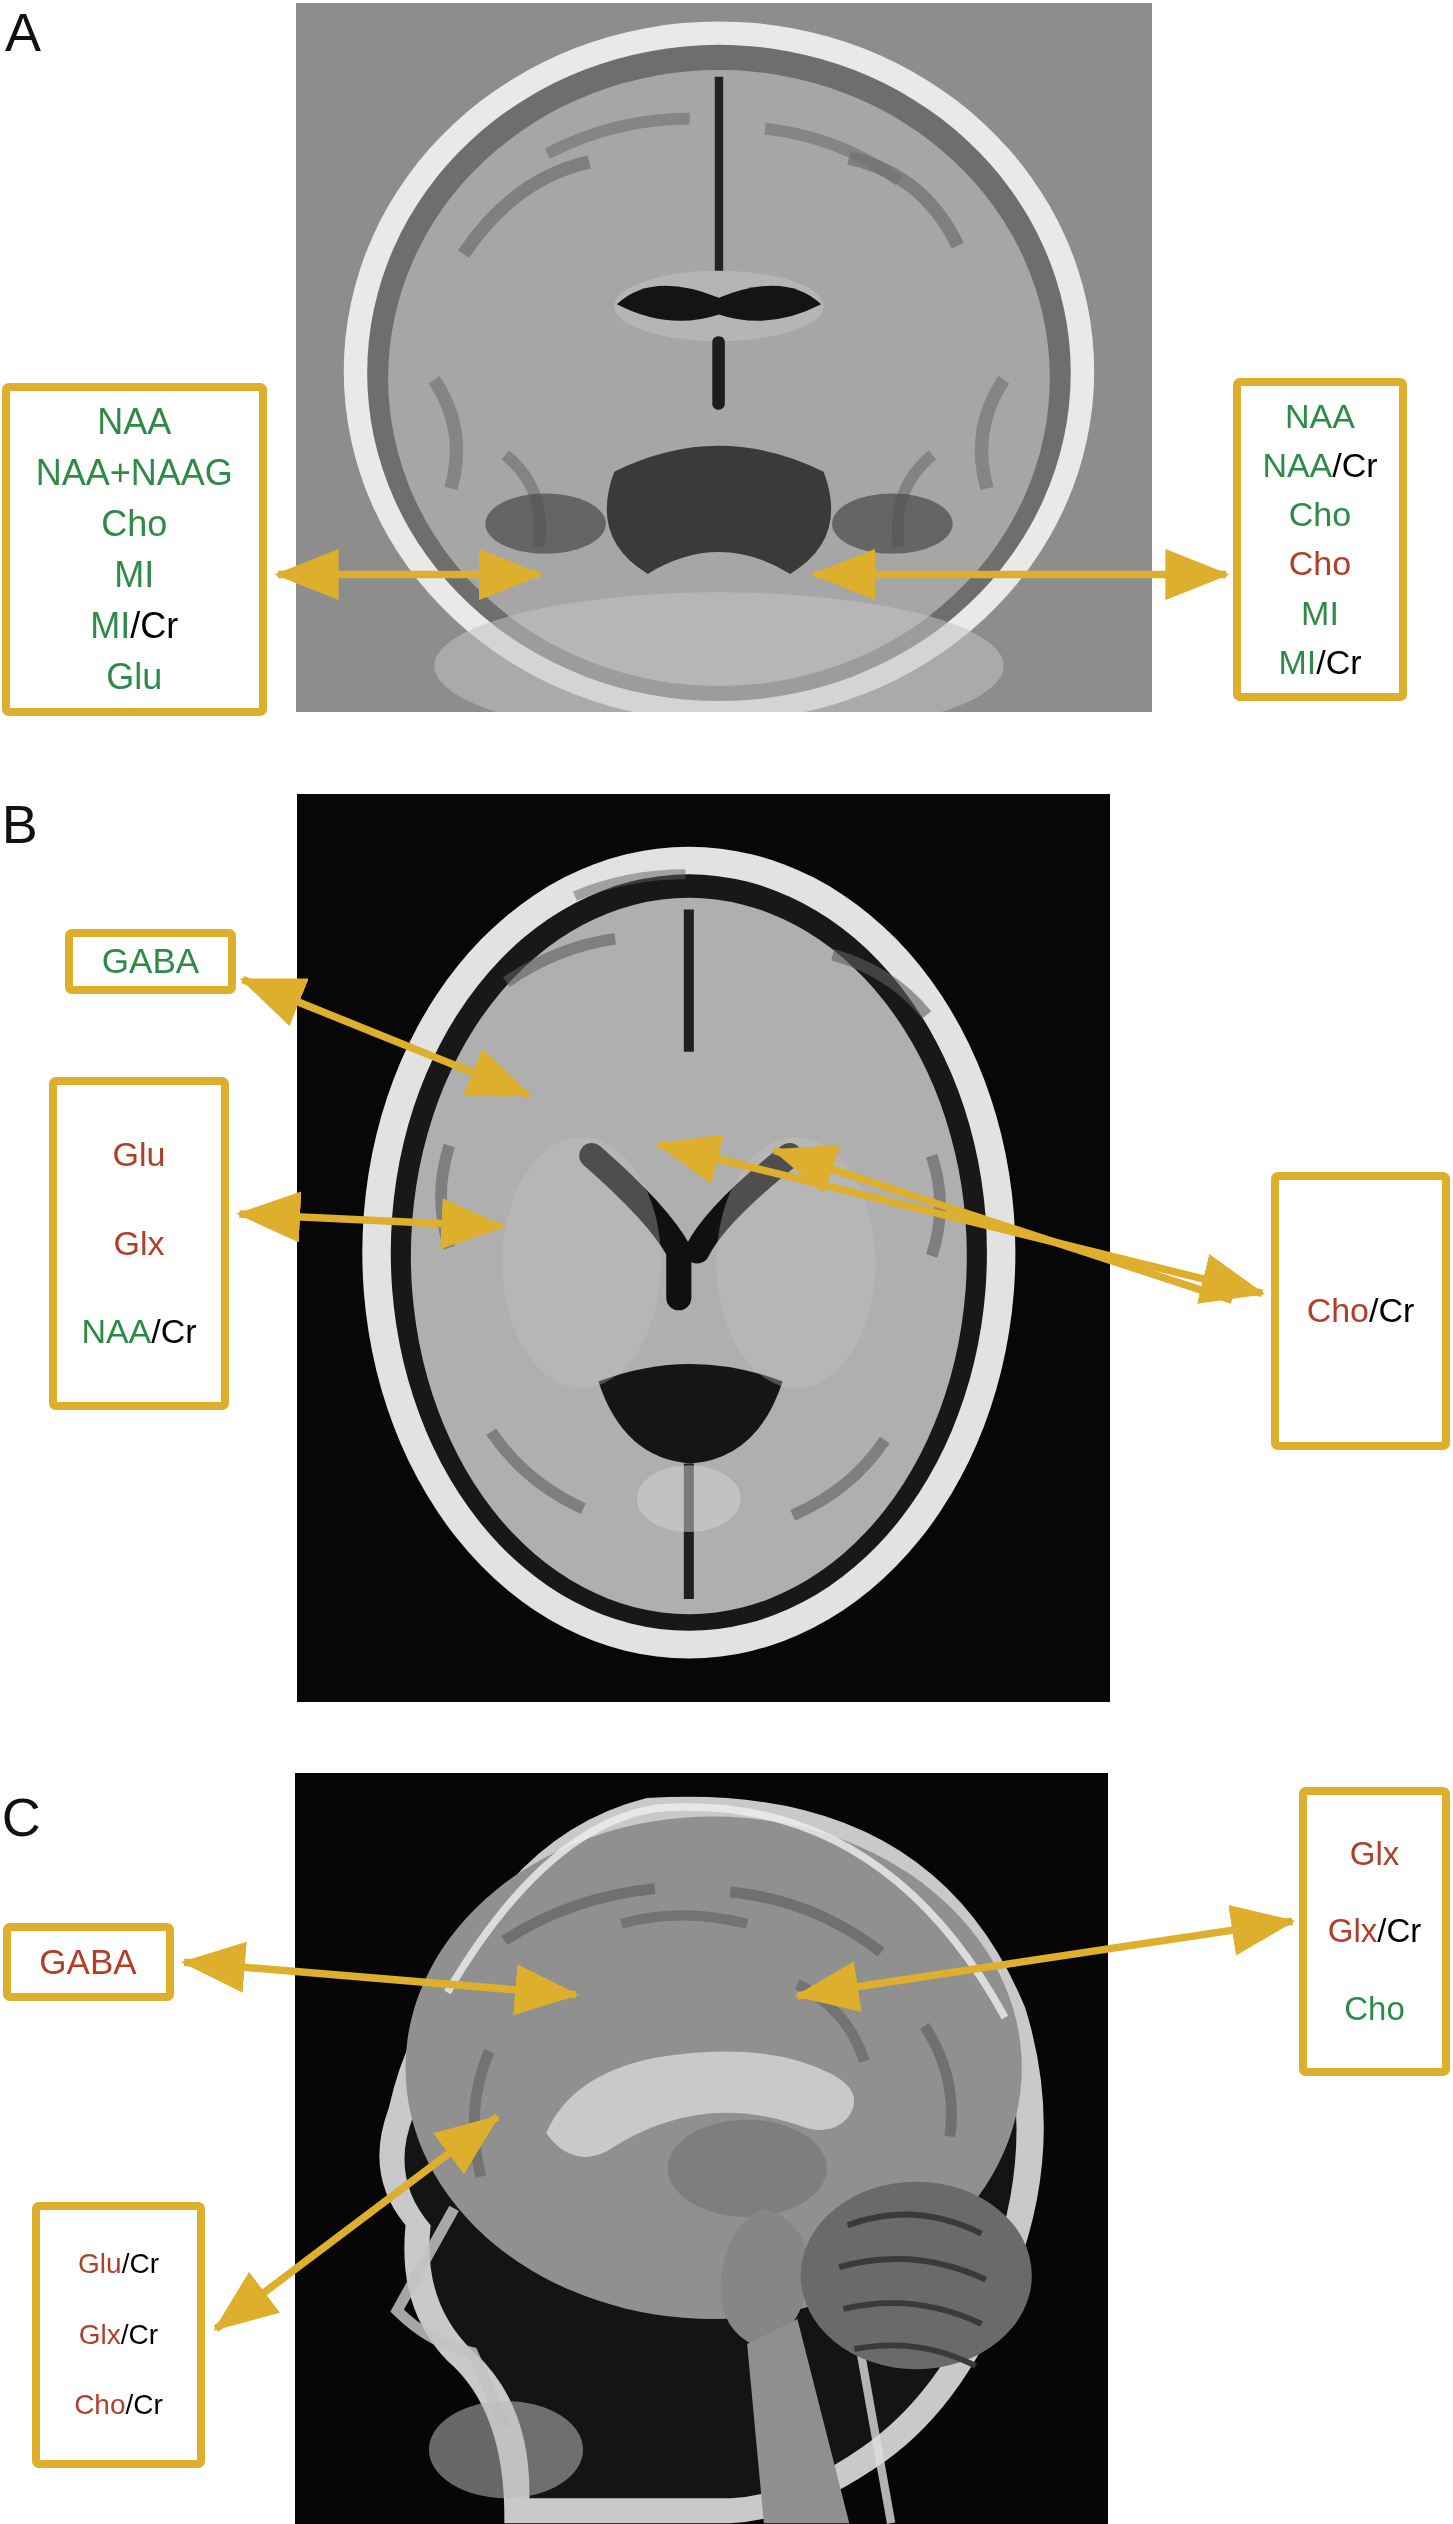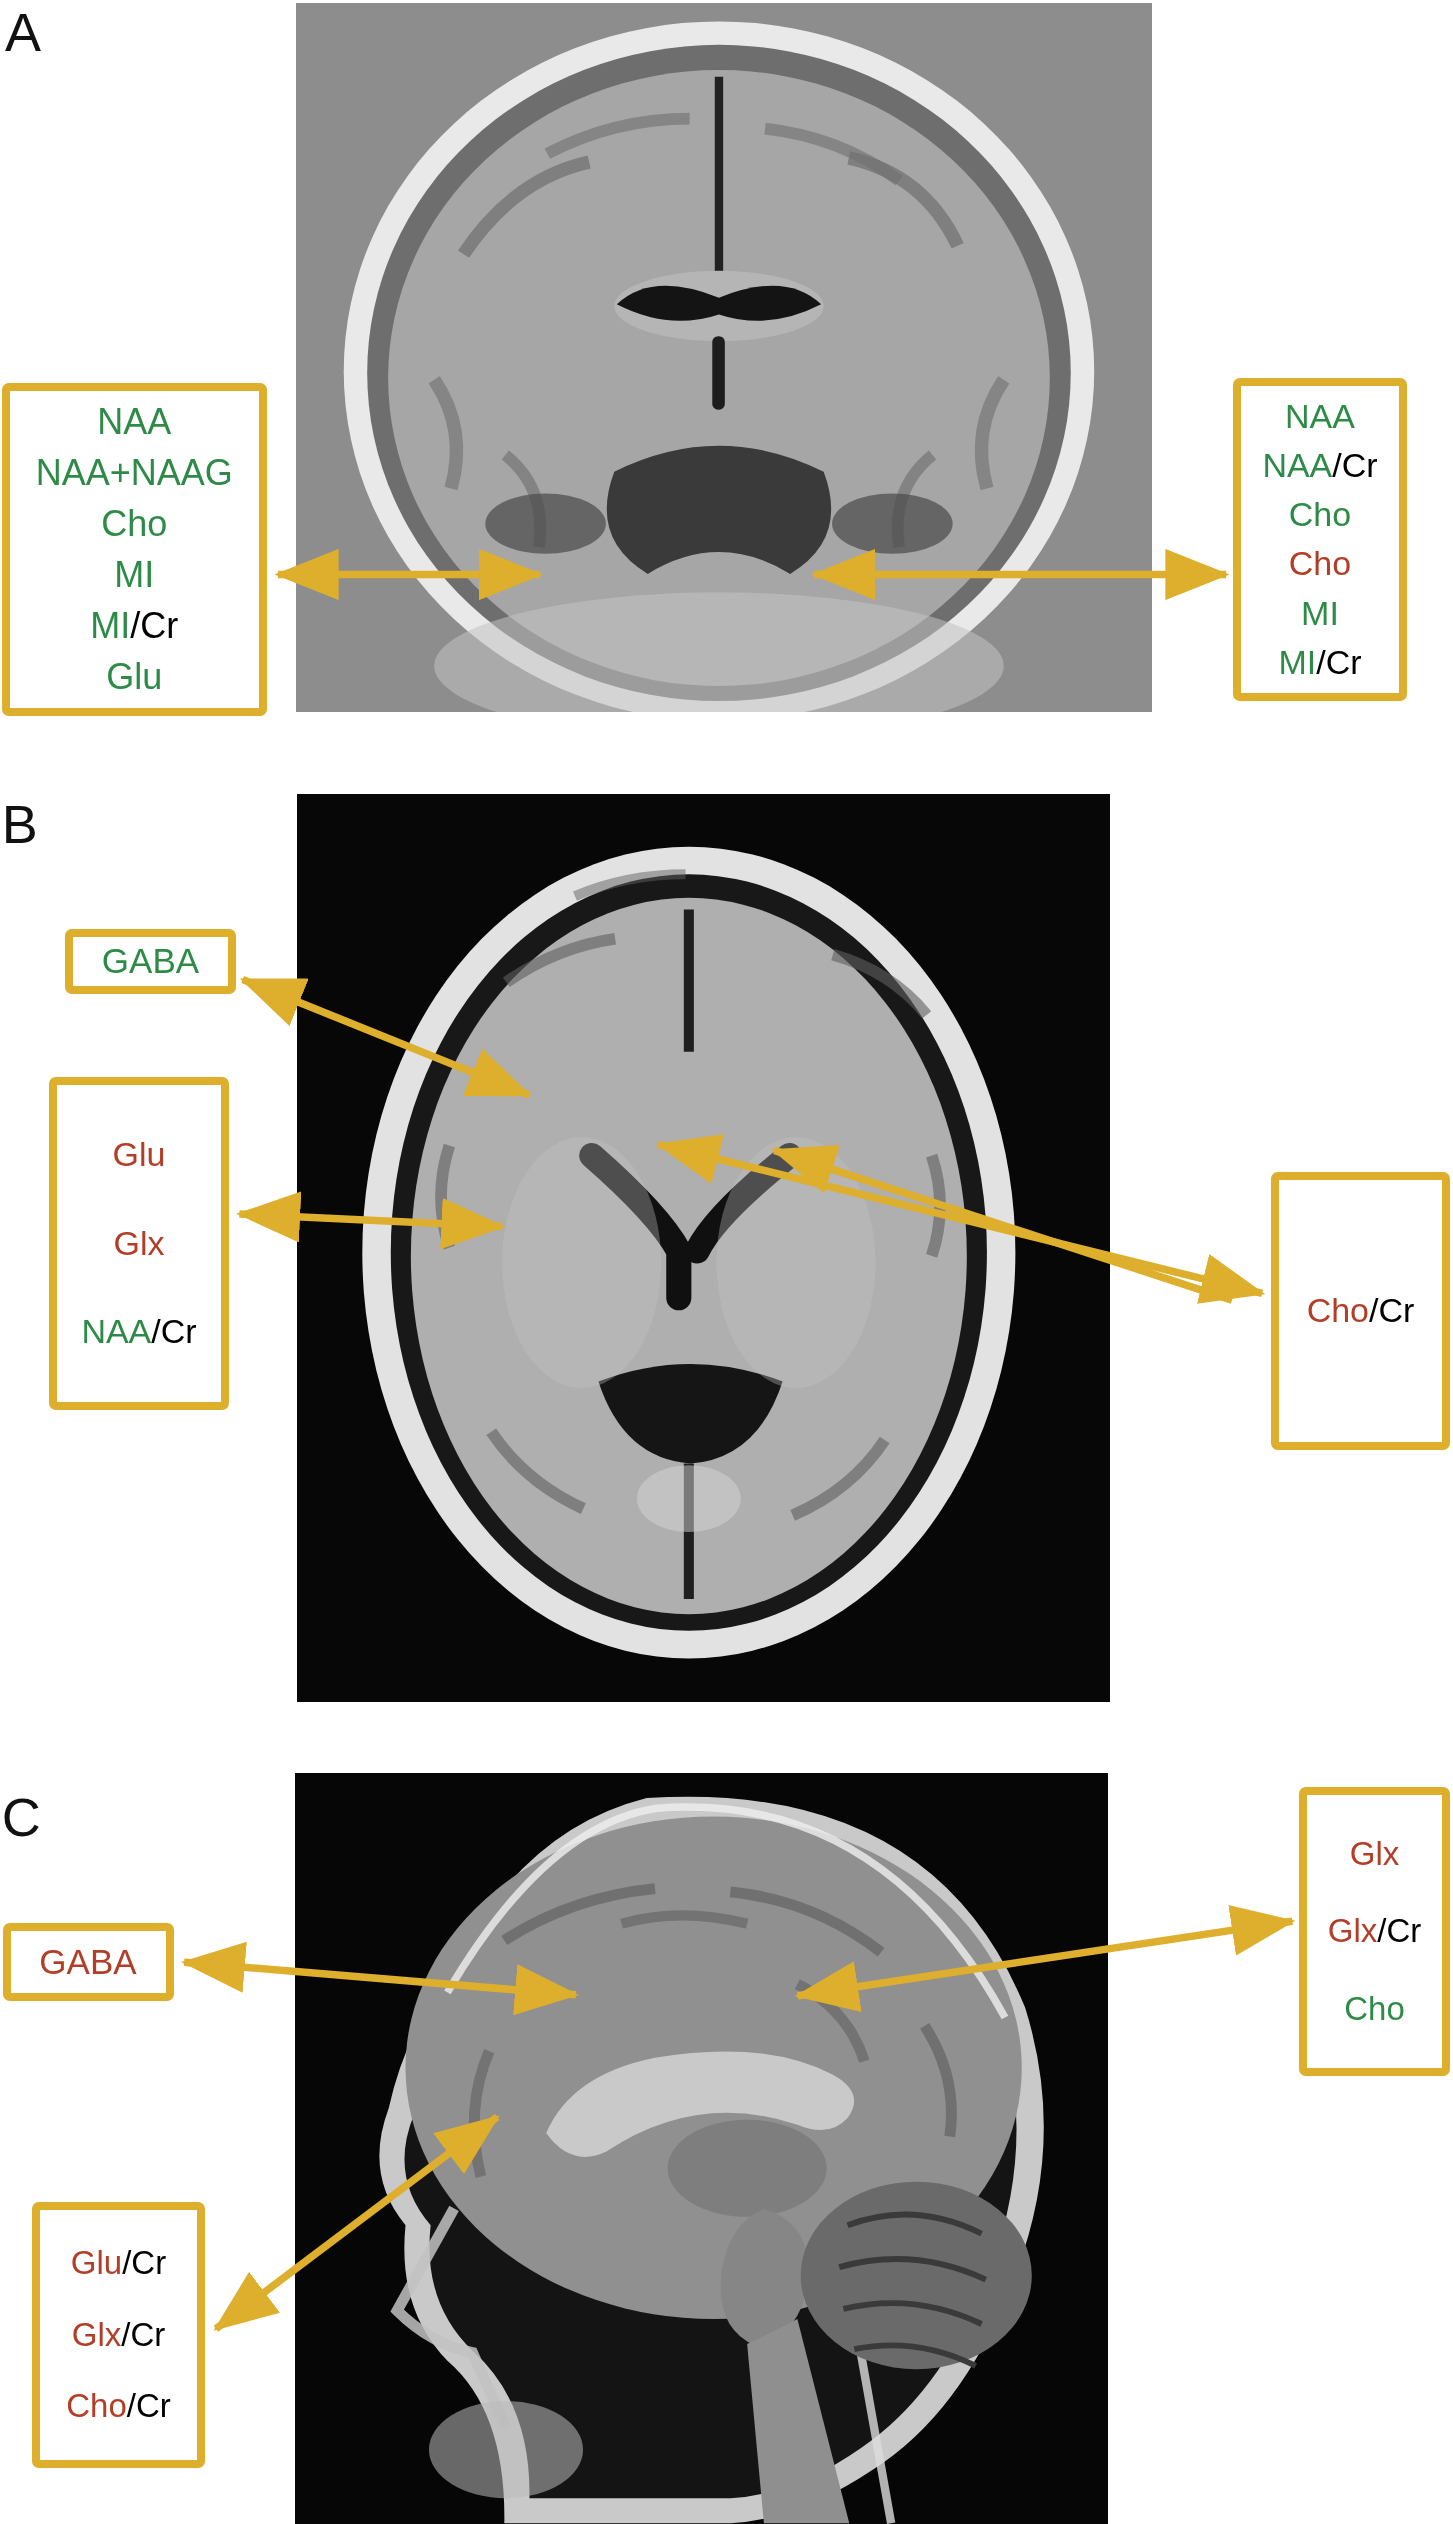--- a/index.html
+++ b/index.html
@@ -27,21 +27,21 @@
   }
   .lbl-line{white-space:nowrap;line-height:1.1;text-align:center;}
   .c-green{color:var(--green);} .c-red{color:var(--red);} .c-black{color:var(--black);}
 
   #box-a-left  {left:1.7px;   top:383px;  width:265px; height:333px; font-size:36px;}
   #box-a-right {left:1233px;top:378px;  width:174px; height:323px; font-size:34px;}
   #box-b-gaba  {left:65px;  top:929px; width:171px; height:65px;  font-size:35px;}
   #box-b-left  {left:49px;  top:1077px; width:180px; height:333px; font-size:34px;}
   #box-b-right {left:1271px;top:1172px; width:179px; height:278px; font-size:34px;}
   #box-c-gaba  {left:2.5px;   top:1923px; width:171px; height:78px;  font-size:35px;}
-  #box-c-left  {left:32px;  top:2202px; width:173px; height:266px; font-size:33px;}
+  #box-c-left  {left:32px;  top:2202px; width:173px; height:266px; font-size:28px;}
   #box-c-right {left:1299px;top:1787px; width:151px; height:289px; font-size:33px;}
 
   #arrow-layer{position:absolute;left:0;top:0;width:1453px;height:2525px;z-index:2;pointer-events:none;}
   #arrow-layer line{stroke:var(--gold);stroke-width:9;}
 </style>
 </head>
 <body>
 
 <div class="page">
 

